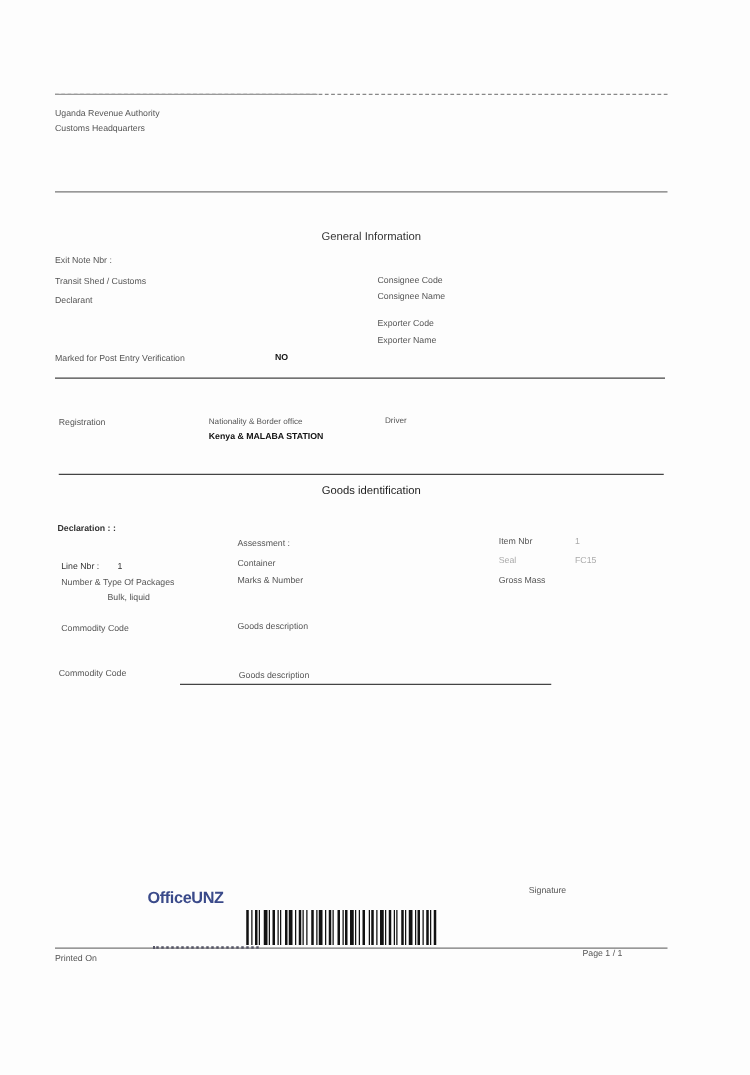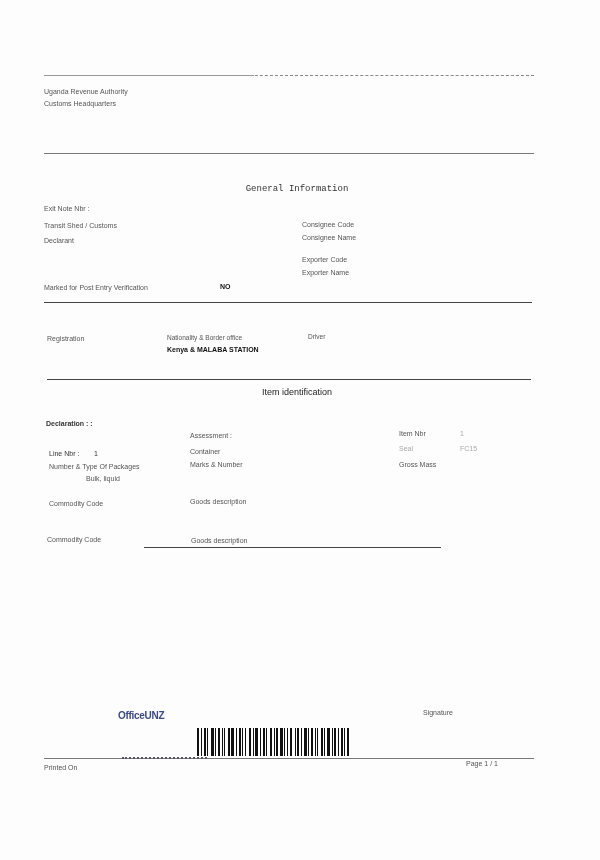--- a/index.html
+++ b/index.html
@@ -16,21 +16,21 @@
       color: #2a2a2a;
     }
     .page {
       position: absolute;
       left: 0; top: 0;
       width: 600px; height: 860px;
       background: #fdfdfd;
     }
     .abs { position: absolute; white-space: nowrap; }
     .t7 { font-size: 7px; color: #555; }
-    .t9 { font-size: 9px; color: #333; font-family: Liberation Mono, monospace; }
+    .t9 { font-size: 9px; color: #333; }
     .bold { font-weight: bold; color: #111; }
     .faint { color: #aaa; }
     .center { text-align: center; }
     .rule {
       position: absolute;
       height: 0;
       border-top: 1.2px solid #444;
     }
     .rule.thin { border-top: 1px solid #777; }
     .dashed-top {
@@ -49,21 +49,21 @@
       align-items: stretch;
       gap: 0;
     }
     .barcode span {
       display: block;
       background: #111;
       height: 100%;
     }
     .stamp {
       position: absolute;
-      font-size: 10px;
+      font-size: 13px;
       font-weight: bold;
       color: #3a4a8a;
       letter-spacing: -0.3px;
     }
     .smudge {
       position: absolute;
       height: 0;
       border-top: 2px dotted #556;
     }
   </style>
@@ -98,21 +98,21 @@
 
   <div class="rule" style="left:44px; top:302px; width:488px;"></div>
 
   <div class="abs t7" style="left:47px; top:335px;">Registration</div>
   <div class="abs" style="left:167px; top:334px; font-size:6.5px; color:#555;">Nationality &amp; Border office</div>
   <div class="abs t7 bold" style="left:167px; top:346px;">Kenya &amp; MALABA STATION</div>
   <div class="abs" style="left:308px; top:333px; font-size:6.5px; color:#555;">Driver</div>
 
   <div class="rule" style="left:47px; top:379px; width:484px;"></div>
 
-  <div class="abs center" style="left:0; width:594px; top:387px; font-size:9px; color:#222;">Item identification</div>
+  <div class="abs center" style="left:0; width:594px; top:387px; font-size:9px; color:#222;">Goods identification</div>
 
   <div class="abs t7 bold" style="left:46px; top:420px; color:#333;">Declaration : :</div>
   <div class="abs t7" style="left:190px; top:432px;">Assessment :</div>
 
   <div class="abs t7" style="left:399px; top:430px;">Item Nbr</div>
   <div class="abs t7 faint" style="left:460px; top:430px;">1</div>
 
   <div class="abs t7" style="left:49px; top:450px; color:#333;">Line Nbr :</div>
   <div class="abs t7" style="left:94px; top:450px; color:#333;">1</div>
   <div class="abs t7" style="left:190px; top:448px;">Container</div>

